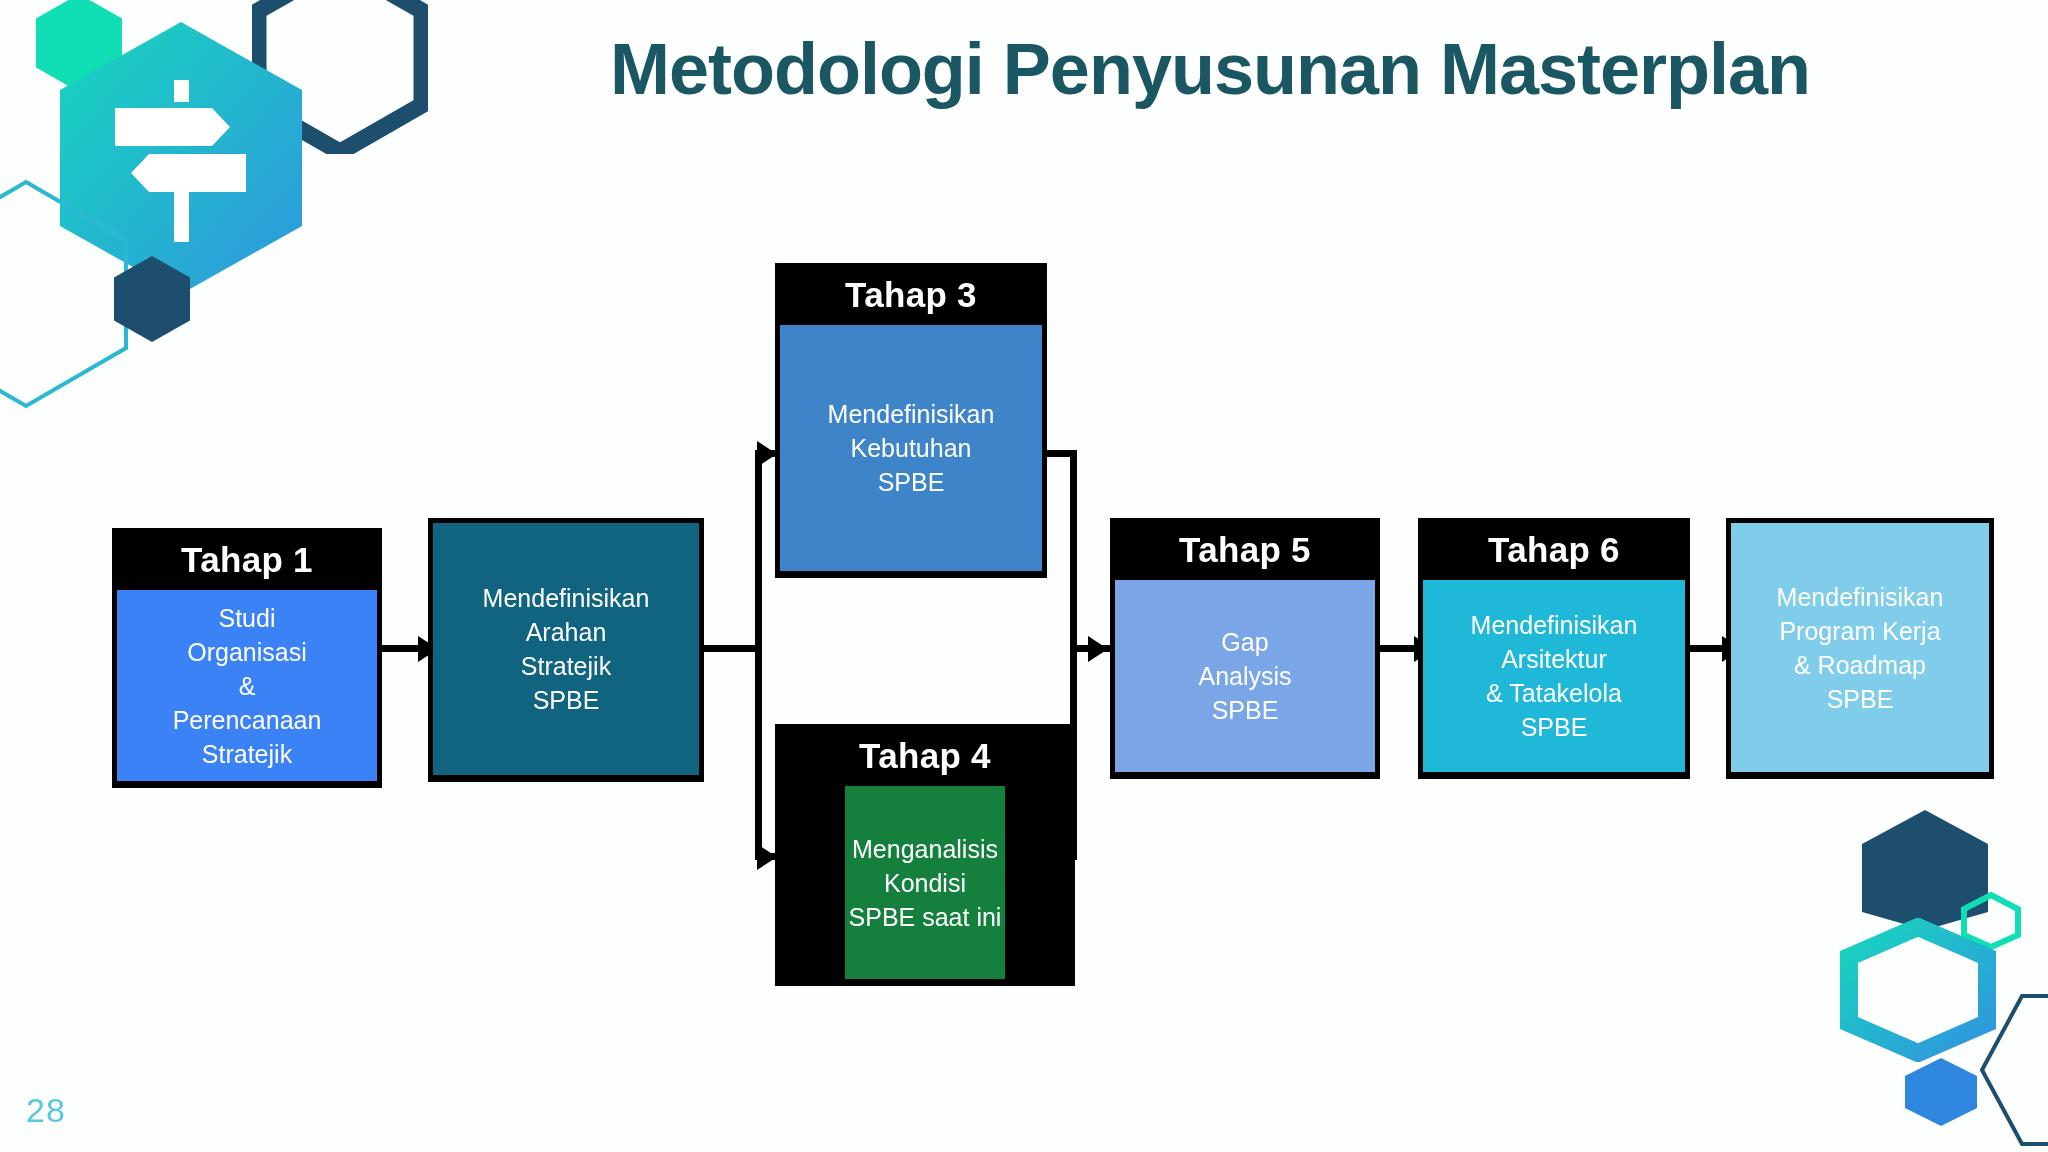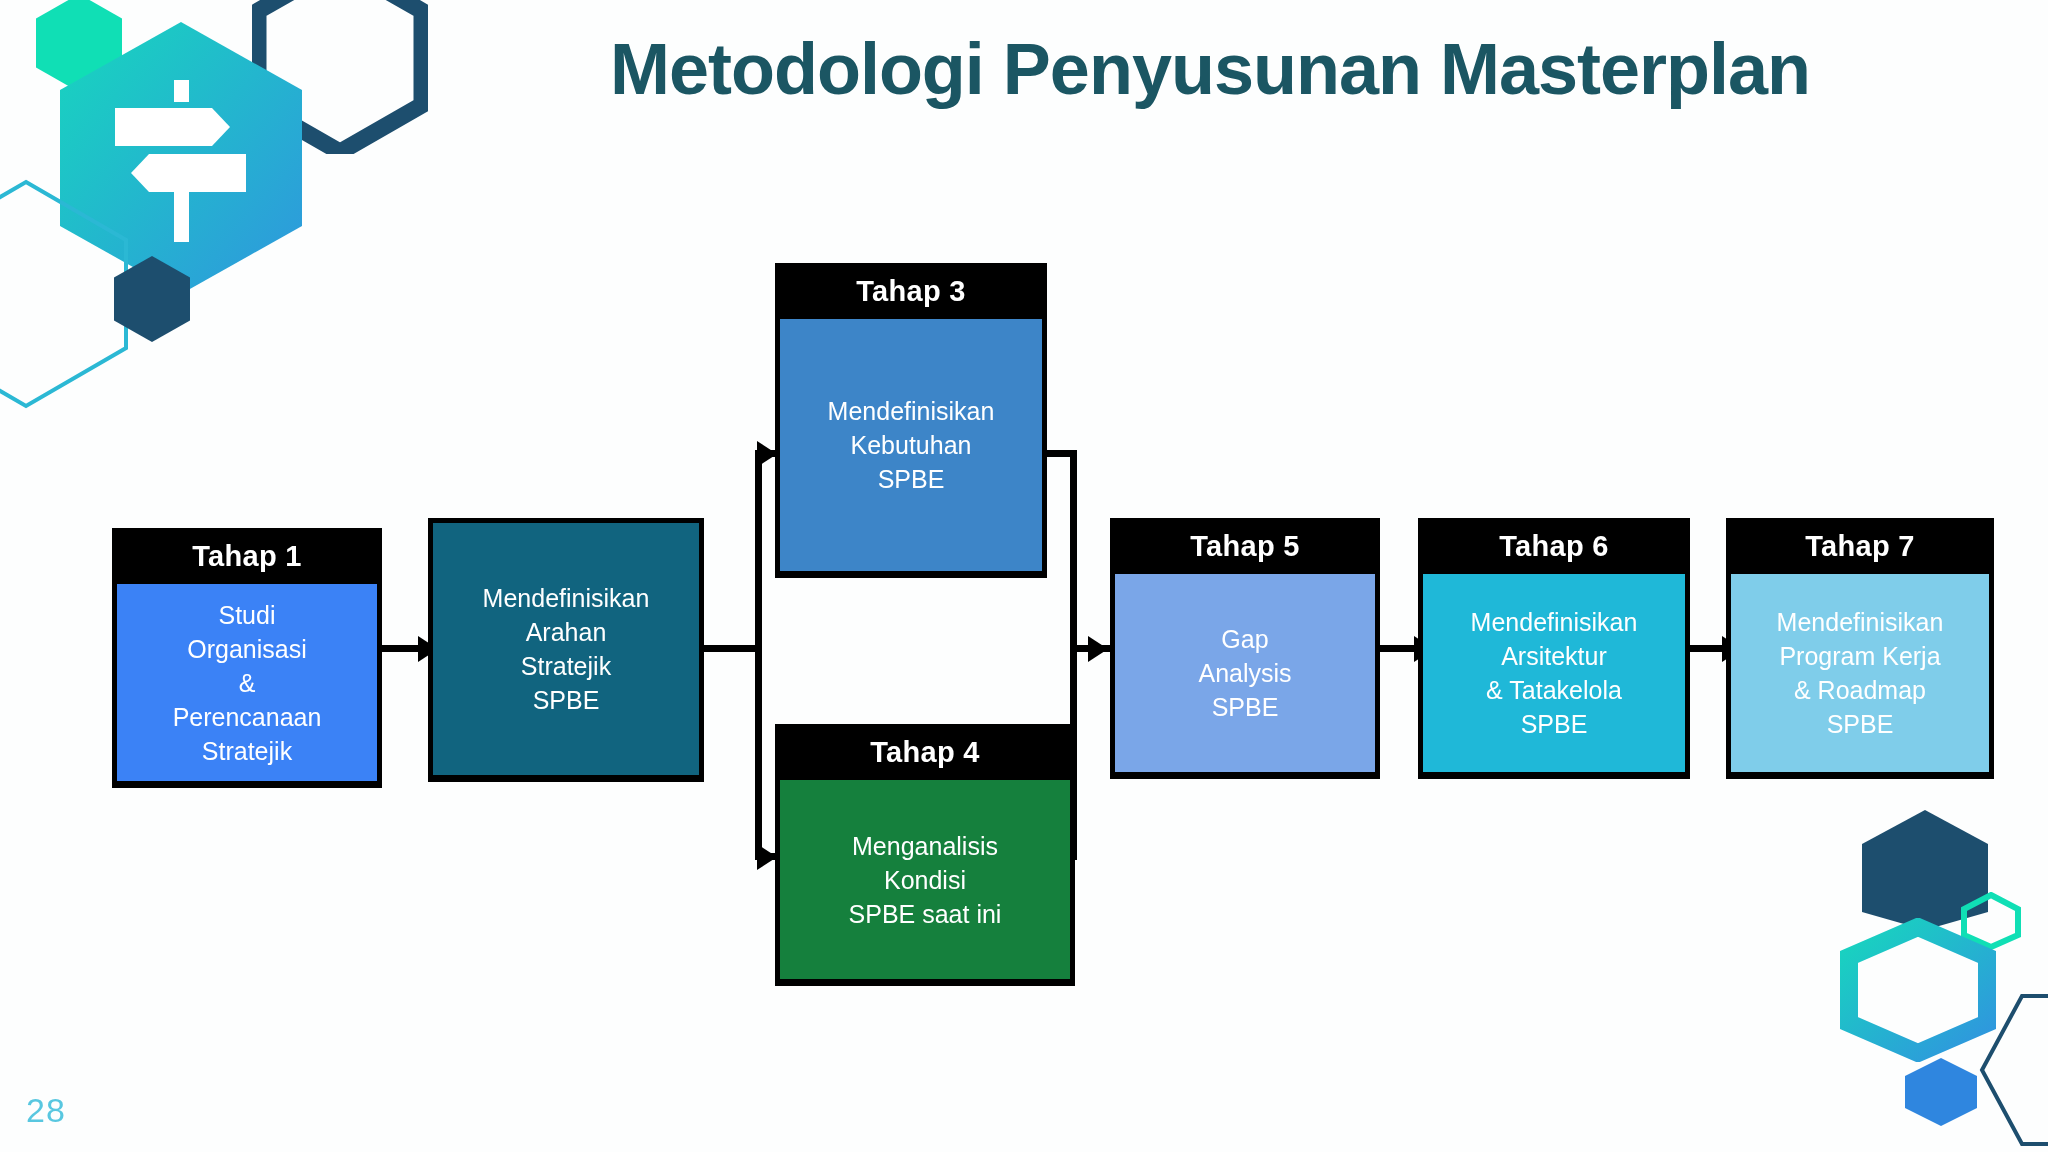--- a/index.html
+++ b/index.html
@@ -53,21 +53,21 @@
     position: absolute;
     box-sizing: border-box;
     background: #000000;
     padding: 5px 5px 7px 5px;
     display: flex;
     flex-direction: column;
   }
   .node-header {
     color: #ffffff;
     font-weight: bold;
-    font-size: 29px;
+    font-size: 35px;
     text-align: center;
     line-height: 1.0;
     padding: 9px 0 13px 0;
     letter-spacing: 0.3px;
     font-family: "Liberation Sans", sans-serif;
   }
   .node-body {
     flex: 1;
     display: flex;
     align-items: center;
@@ -220,21 +220,21 @@
 SPBE</div>
 </div>
 
 <div class="node" style="left:775px;top:263px;width:272px;height:315px;">
   <div class="node-header">Tahap 3</div>
   <div class="node-body" style="background:#3d85c8;">Mendefinisikan
 Kebutuhan
 SPBE</div>
 </div>
 
-<div class="node" style="left:775px;top:724px;width:300px;height:262px;">
+<div class="node" style="left:775px;top:724px;width:300px;height:262px;align-items:center;">
   <div class="node-header">Tahap 4</div>
   <div class="node-body" style="background:#15803d;">Menganalisis
 Kondisi
 SPBE saat ini</div>
 </div>
 
 <div class="node" style="left:1110px;top:518px;width:270px;height:261px;">
   <div class="node-header">Tahap 5</div>
   <div class="node-body" style="background:#7aa6e8;">Gap
 Analysis
@@ -243,20 +243,19 @@
 
 <div class="node" style="left:1418px;top:518px;width:272px;height:261px;">
   <div class="node-header">Tahap 6</div>
   <div class="node-body" style="background:#1fb8d8;">Mendefinisikan
 Arsitektur
 &amp; Tatakelola
 SPBE</div>
 </div>
 
 <div class="node" style="left:1726px;top:518px;width:268px;height:261px;">
-  <div class="node-header">Tahap 7</div>
   <div class="node-body" style="background:#7fcdea;">Mendefinisikan
 Program Kerja
 &amp; Roadmap
 SPBE</div>
 </div>
 
 <div class="page-number">28</div>
 
 </body></html>

